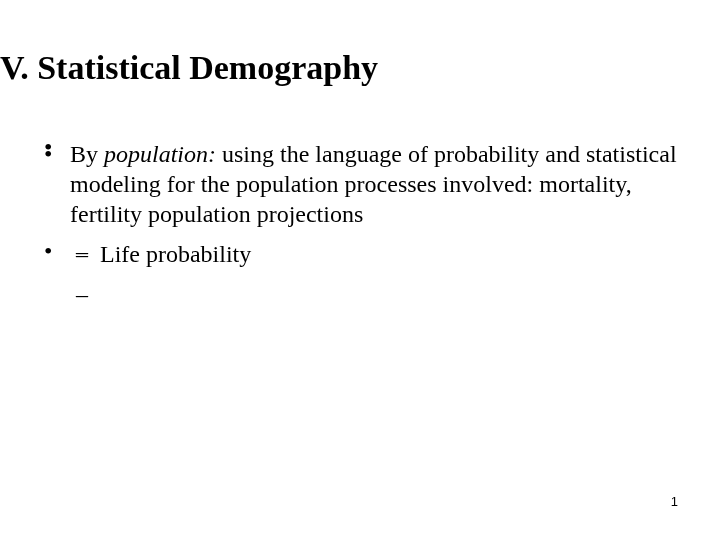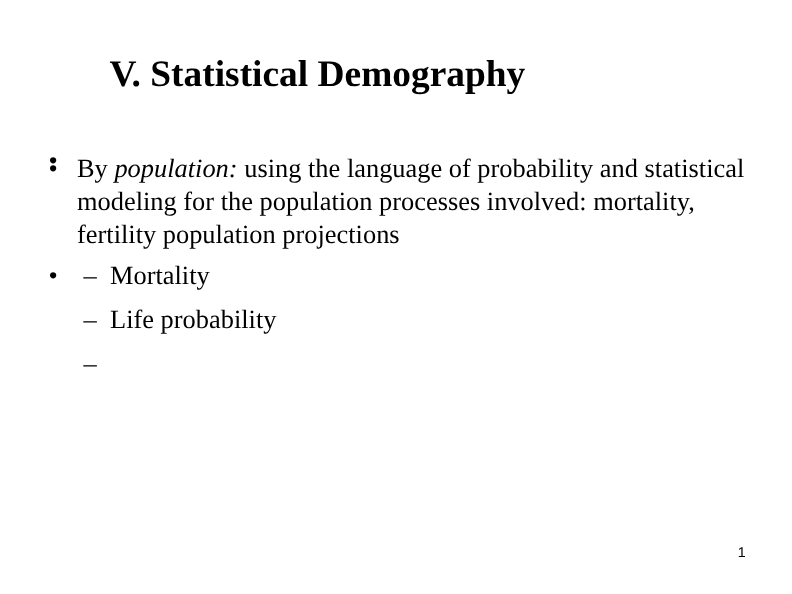--- a/index.html
+++ b/index.html
@@ -1,21 +1,21 @@
 <!DOCTYPE html>
 <html><head>
 <meta charset="utf-8">
 <style>
   html, body { margin: 0; padding: 0; }
   body {
     width: 720px; height: 540px; background: #ffffff; position: relative; overflow: hidden;
     font-family: "Liberation Serif", "DejaVu Serif", serif; color: #000;
   }
   .title {
-    position: absolute; left: 0; top: 46px; width: 577px; text-align: center;
+    position: absolute; left: 0; top: 46px; width: 577px; 
     font-weight: bold; font-size: 34px; line-height: 44px;
   }
   .bullets { position: absolute; left: 40px; top: 132px; width: 650px; }
   .item { position: relative; font-size: 24px; line-height: 30px; padding-left: 30px; margin-bottom: 7px; }
   .item .marker { position: absolute; left: 4px; top: 0; }
   .sub { position: relative; font-size: 24px; line-height: 30px; padding-left: 60px; margin-bottom: 10px; }
   .sub .marker { position: absolute; left: 36px; top: 0; }
   .page-number {
     position: absolute; right: 42px; top: 494px; font-family: "Liberation Sans", sans-serif; font-size: 13px;
   }
@@ -32,21 +32,20 @@
     </div>
     <div class="item">
       <span class="marker">•</span>
       <span>By </span><i>population:</i><span> using the language of probability and statistical modeling for the population processes involved: mortality, fertility population projections</span>
     </div>
     <div class="item">
       <span class="marker">•</span>
     </div>
     <div class="sub">
       <span class="marker">–</span>
-      <span>Mortality</span>
     </div>
     <div class="sub">
       <span class="marker">–</span>
       <span>Life probability</span>
     </div>
     <div class="sub">
       <span class="marker">–</span>
     </div>
   </div>
 

